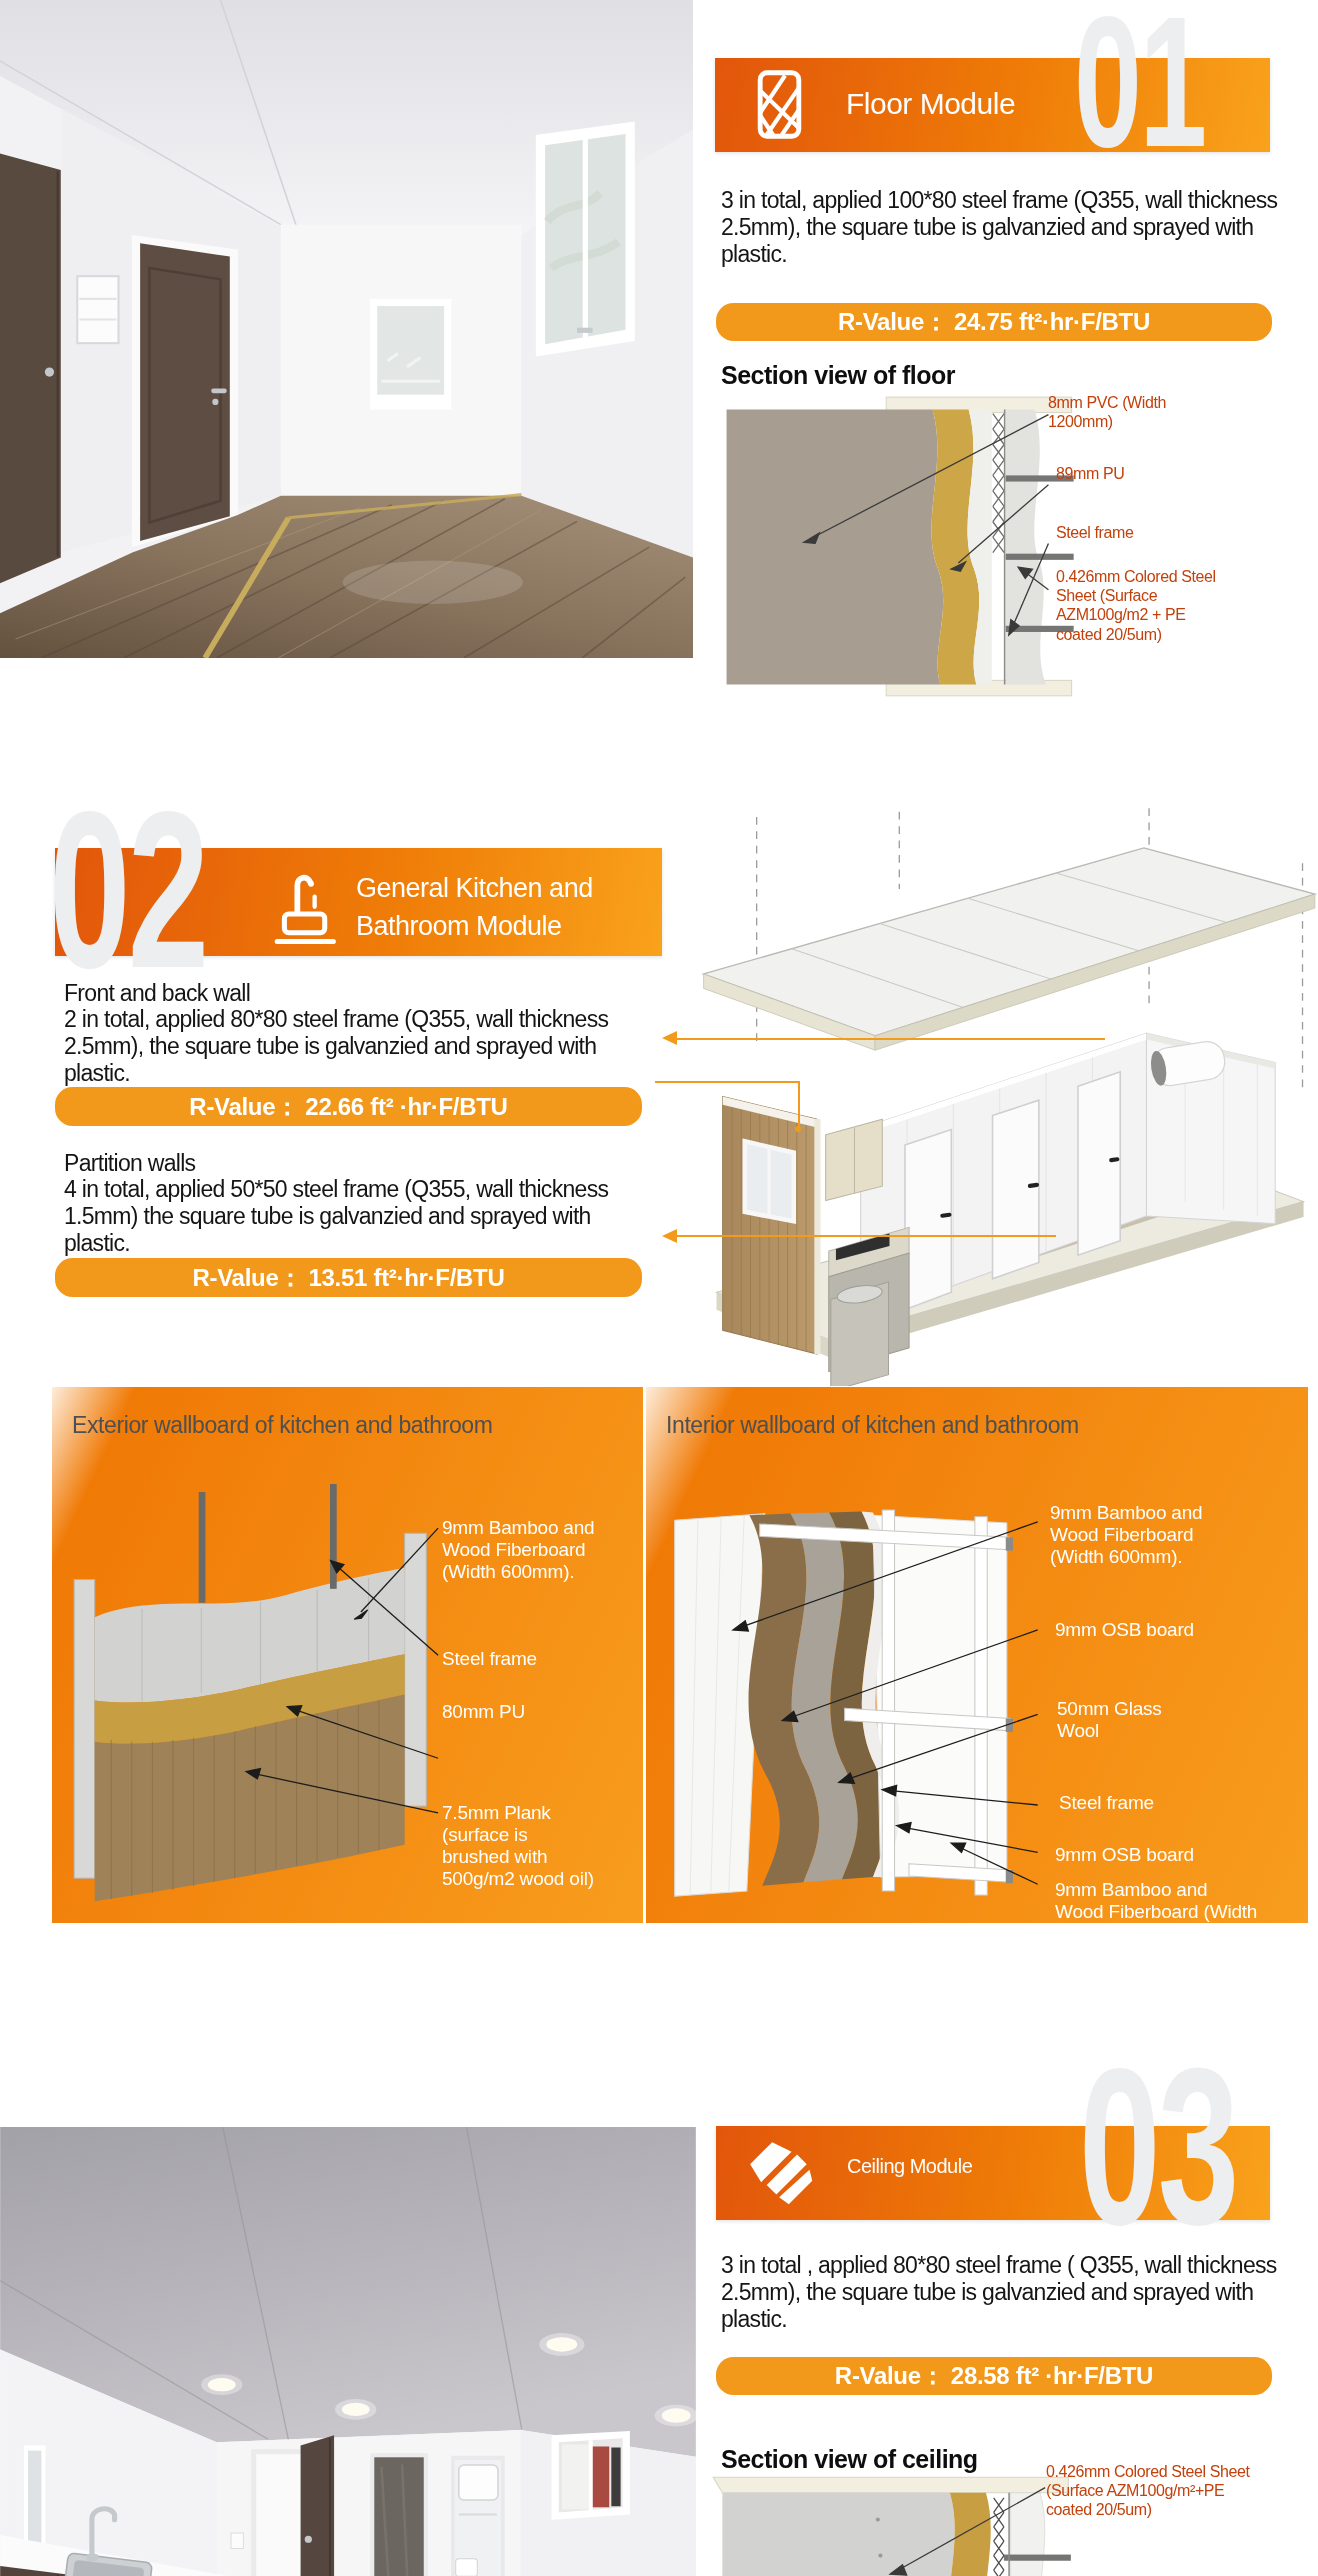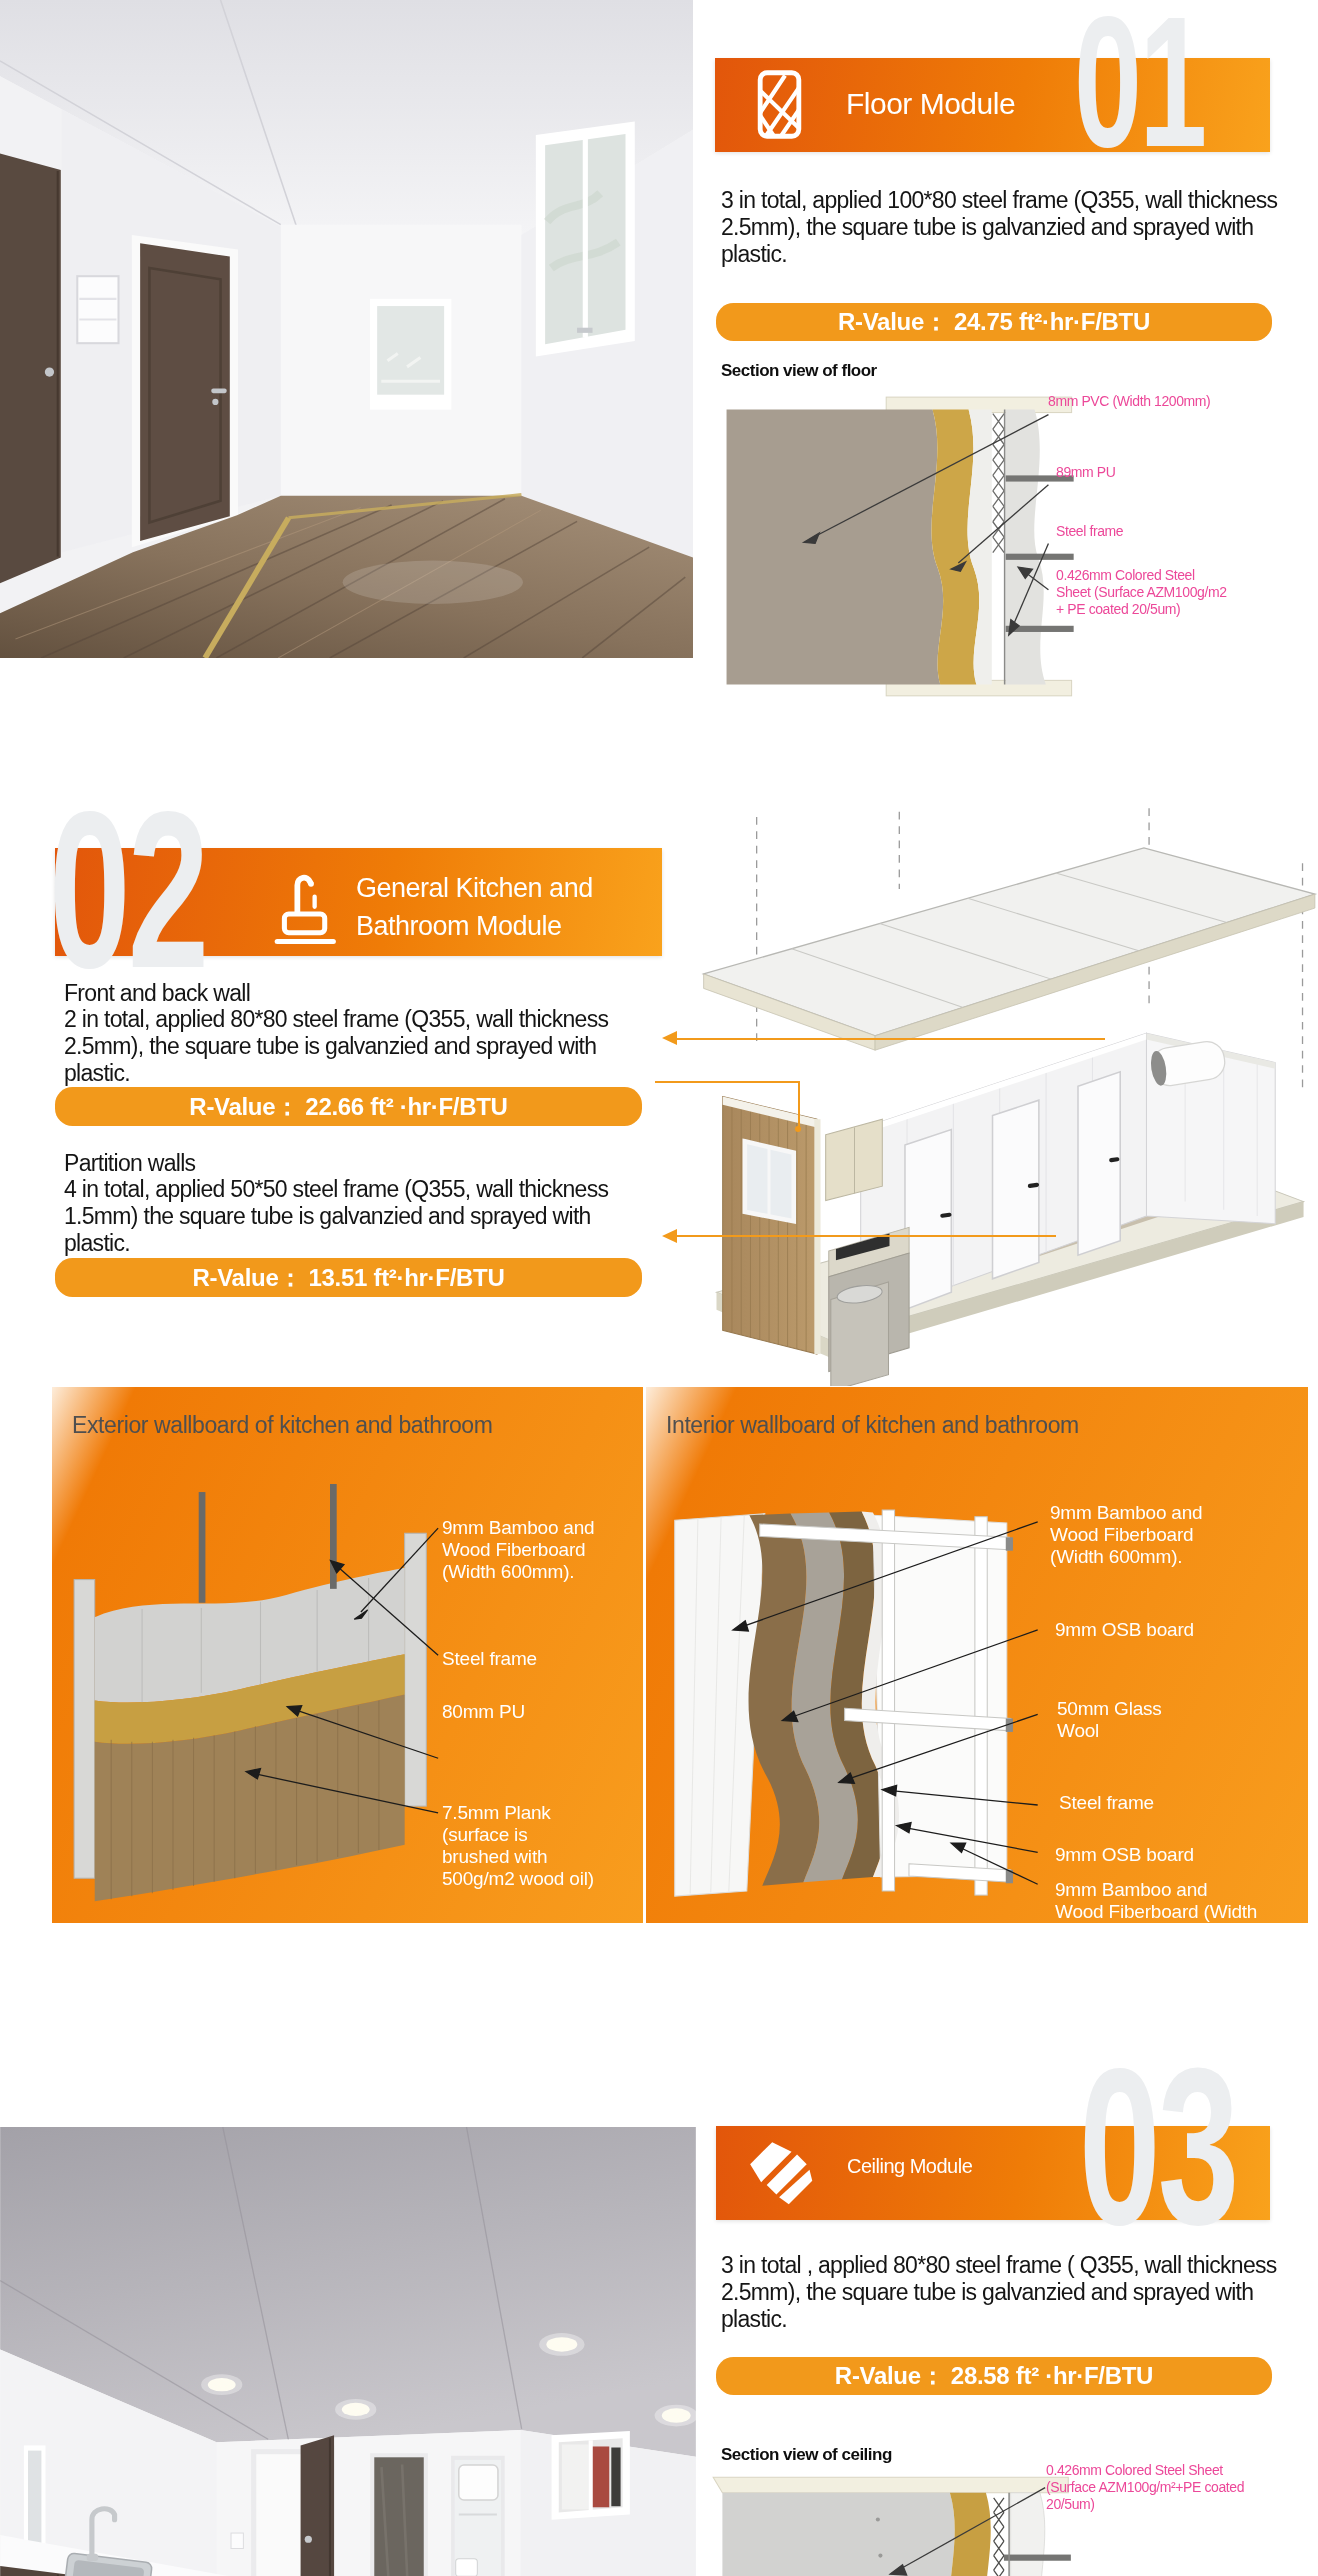--- a/index.html
+++ b/index.html
@@ -7,22 +7,22 @@
   #canvas{position:relative;width:1319px;height:3505px;background:#ffffff;overflow:hidden;}
   .abs{position:absolute;}
   .num{position:absolute;font-weight:700;color:#eceef0;line-height:.8;letter-spacing:-4.1px;
        transform:scaleX(.66);transform-origin:0 0;z-index:5;}
   .banner{position:absolute;background:linear-gradient(100deg,#e2560b 0%,#ef7c07 55%,#f9a21c 100%);
           z-index:2;box-shadow:0 1.5px 4.1px rgba(0,0,0,.12);}
   .banner .btitle{position:absolute;color:#fff;font-weight:400;letter-spacing:-0.5px;white-space:nowrap;}
   .rband{position:absolute;background:#f2991b;border-radius:17.5px;display:flex;align-items:center;
          justify-content:center;color:#fff;font-weight:700;font-size:24px;letter-spacing:-0.3px;z-index:2;}
   .bodytx{position:absolute;font-size:23px;line-height:1.17;color:#151515;letter-spacing:-0.7px;}
-  .viewtitle{position:absolute;font-weight:700;font-size:17px;color:#0e0e0e;letter-spacing:-0.5px;}
-  .dlabel{position:absolute;font-size:14px;line-height:1.2;color:#ec4899;letter-spacing:-0.4px;z-index:4;}
+  .viewtitle{position:absolute;font-weight:700;font-size:25px;color:#0e0e0e;letter-spacing:-0.5px;}
+  .dlabel{position:absolute;font-size:16px;line-height:1.2;color:#c2410c;letter-spacing:-0.4px;z-index:4;}
   .plabel{position:absolute;font-size:19px;line-height:1.16;color:#ffffff;letter-spacing:-0.2px;z-index:4;}
   .ptitle{position:absolute;font-weight:400;font-size:23px;color:#4f4f4f;letter-spacing:-0.4px;z-index:4;}
   .opanel{position:absolute;background:linear-gradient(115deg,#ee7002 0%,#f5881027 0%,#f07a06 10%,#f89d1e 100%);z-index:1;}
   .oline{position:absolute;background:#f29a1b;z-index:3;}
   .oarrow{position:absolute;width:0;height:0;border-style:solid;z-index:3;
           border-width:7.7px 15.5px 7.7px 0;border-color:transparent #f29a1b transparent transparent;}
   .odot{position:absolute;width:6.2px;height:6.2px;border-radius:50%;background:#f29a1b;z-index:3;}
 </style>
 </head>
 <body>

